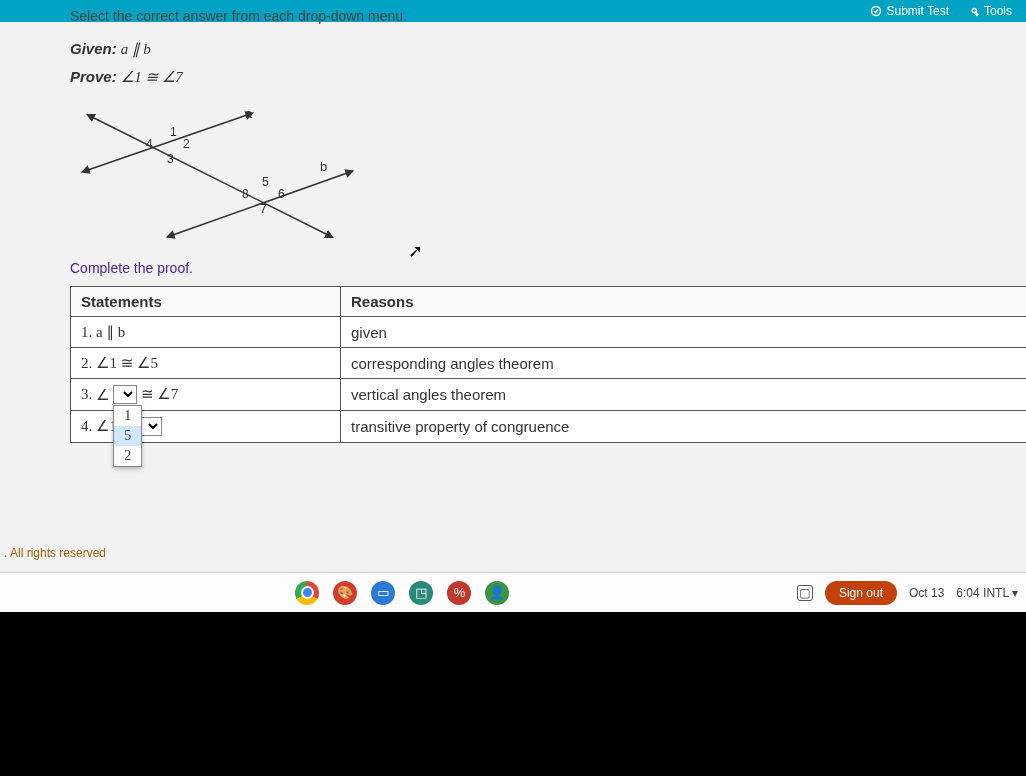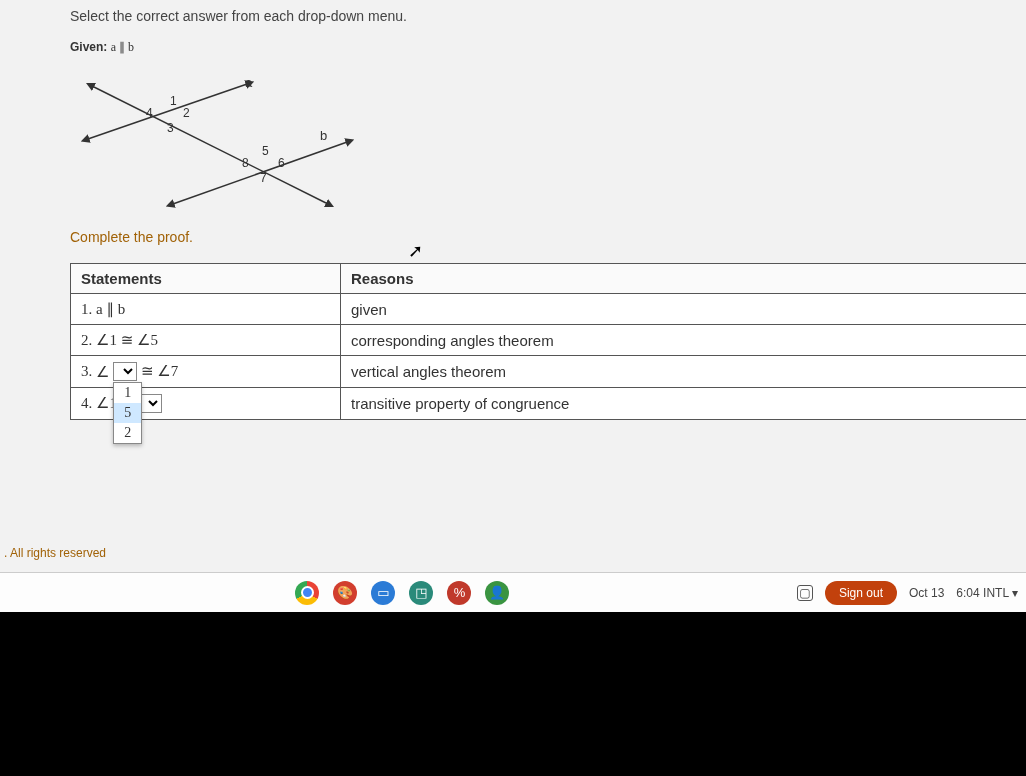--- a/index.html
+++ b/index.html
@@ -37,26 +37,26 @@
   .topbar svg { width: 12px; height: 12px; }
   .content {
     position: absolute;
     top: 0px;
     left: 70px;
     right: 30px;
     padding-top: 8px;
     color: #333;
   }
   .instr { font-size: 14px; color: #444; margin: 0 0 16px 0; }
-  .given, .prove { font-size: 12px; margin: 4px 0 10px 0; }
+  .given, .prove { font-size: 15px; margin: 4px 0 10px 0; font-style: italic; }
   .lbl { font-weight: bold; }
   .mathfont { font-family: "Times New Roman", Georgia, serif; }
   .ang { display:inline-block; transform: translateY(1px); }
   .figure { margin: 6px 0 10px 0; }
-  .complete { font-size: 14px; margin: 4px 0 18px 0; color:#a16207; }
+  .complete { font-size: 14px; margin: 4px 0 10px 0; color:#4c1d95; }
 
   table.proof {
     border-collapse: collapse;
     width: 1012px;
     font-size: 15px;
     background:#fff;
   }
   table.proof th, table.proof td {
     border: 1px solid #555;
     padding: 6px 10px;
@@ -142,29 +142,48 @@
     top: 240px; left: 408px;
     font-size: 18px;
     color:#000;
   }
 </style>
 </head>
 <body>
 
 <div class="screen">
 
+  <div class="topbar">
+    <div class="tb-item">
+      <svg viewBox="0 0 24 24" fill="none" stroke="#fff" stroke-width="3">
+          <circle cx="12" cy="12" r="9"></circle>
+          <path d="M8 12l3 3 5-6"></path>
+        </svg>
+      <span>Submit Test</span>
+    </div>
+    <div class="tb-item">
+      <svg viewBox="0 0 24 24" fill="none" stroke="#fff" stroke-width="3">
+          <path d="M14 7a4 4 0 1 0 3 7l5 5-2 2-5-5a4 4 0 0 0-1-9z"></path>
+        </svg>
+      <span>Tools</span>
+    </div>
+  </div>
 
   <div class="content">
     <p class="instr">Select the correct answer from each drop-down menu.</p>
 
     <div class="given">
       <span class="lbl">Given:</span>
       <span class="mathfont">a ∥ b</span>
     </div>
 
+    <div class="prove">
+      <span class="lbl">Prove:</span>
+      <span class="mathfont">∠1 ≅ ∠7</span>
+    </div>
 
     <div class="figure">
       <svg width="300" height="150" viewBox="0 0 300 150">
         <defs>
           <marker id="ah" viewBox="0 0 10 10" refX="5" refY="5" markerWidth="6" markerHeight="6" orient="auto-start-reverse">
             <path d="M0 0L10 5L0 10z" fill="#333"></path>
           </marker>
         </defs>
 
         <line x1="20" y1="20" x2="260" y2="140" stroke="#333" stroke-width="1.5" marker-start="url(#ah)" marker-end="url(#ah)"></line>

